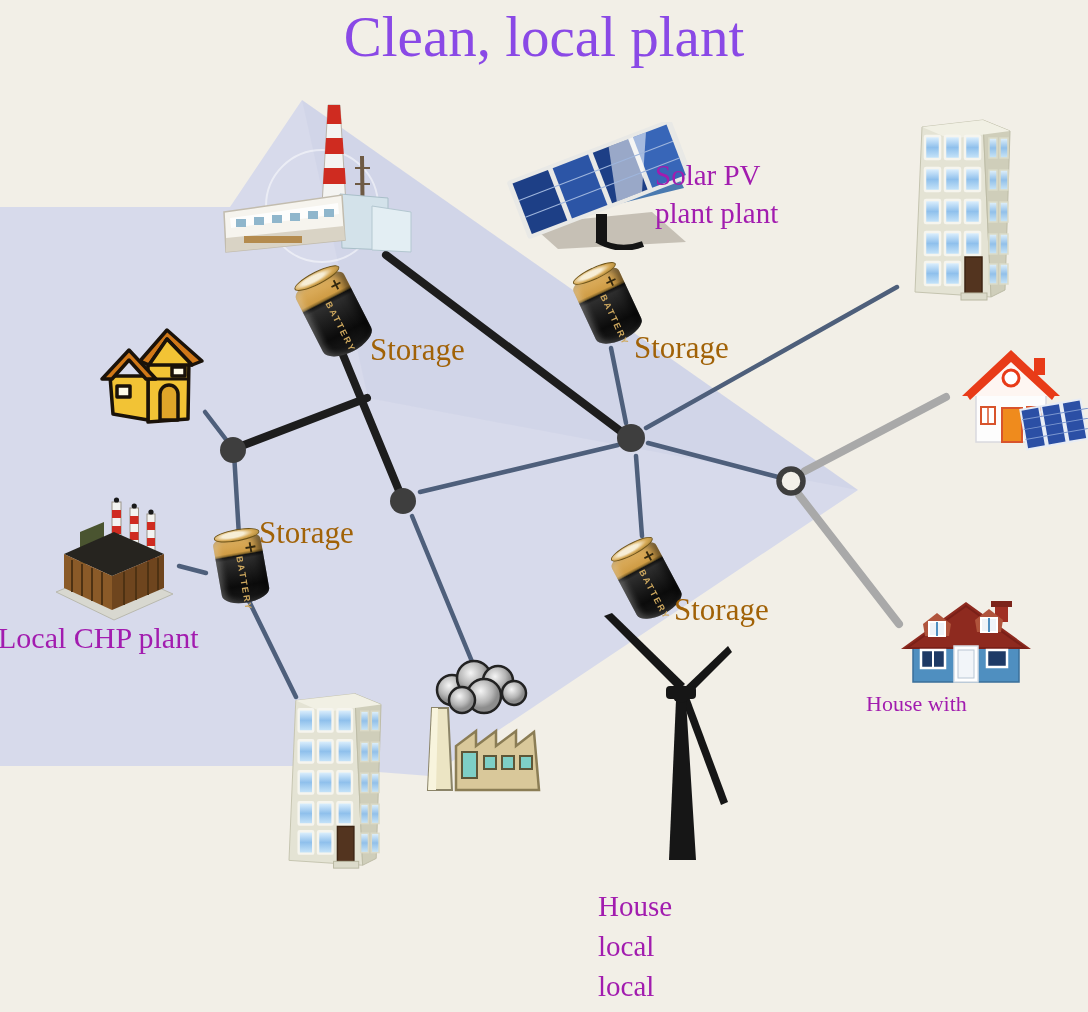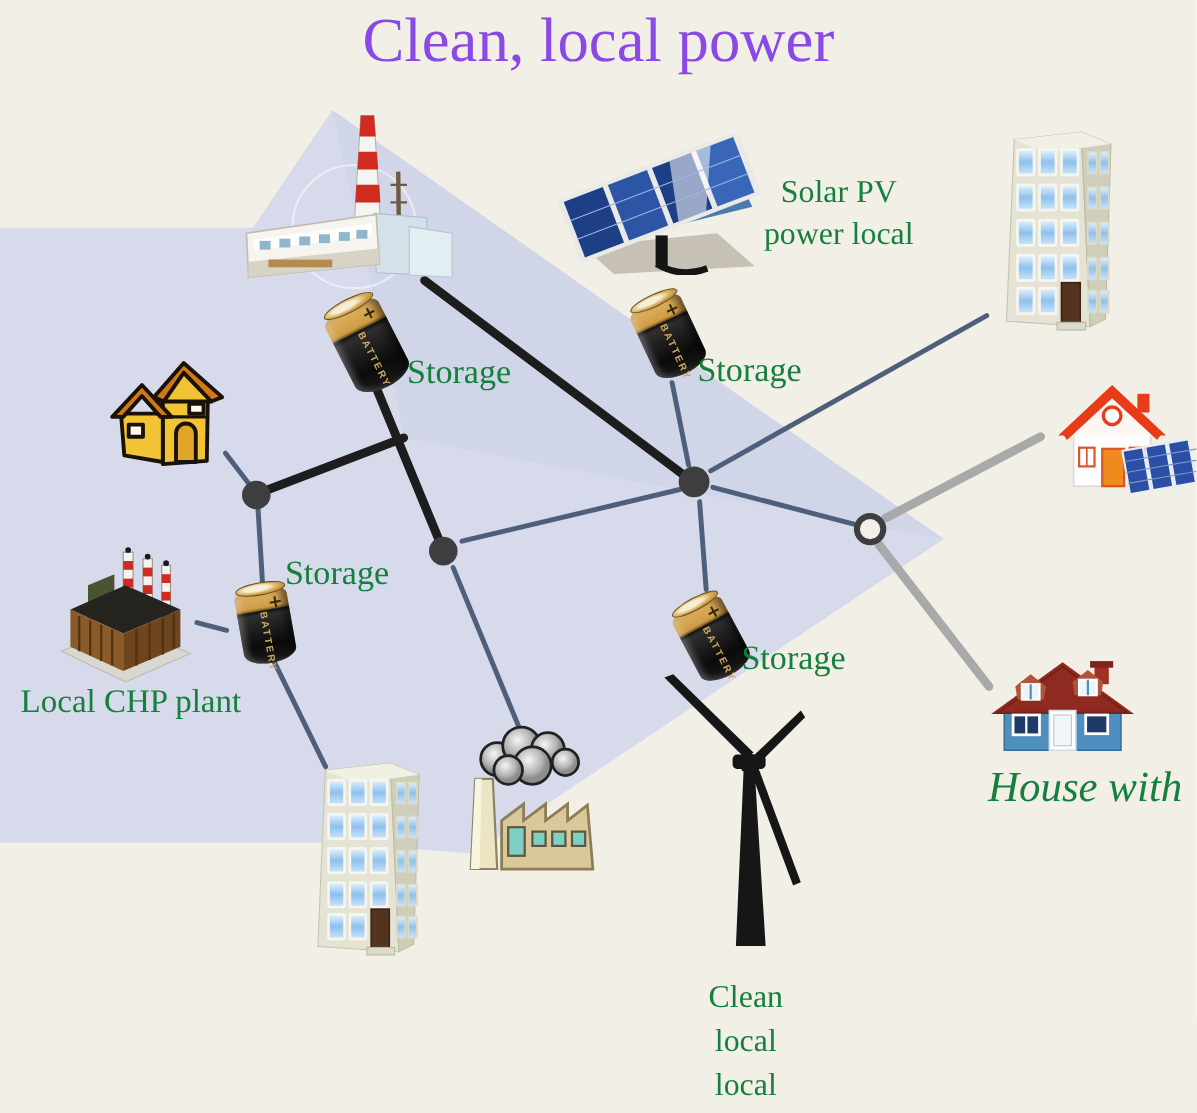--- a/index.html
+++ b/index.html
@@ -1,23 +1,23 @@
 <!DOCTYPE html>
 <html><head>
 <meta charset="utf-8">
 <style>
   html,body{margin:0;padding:0;}
   #canvas{position:relative;width:1088px;height:1012px;background:#f2efe7;overflow:hidden;
           font-family:"Liberation Serif", serif;}
   #scene{position:absolute;left:0;top:0;z-index:1;}
   .icon{position:absolute;z-index:2;}
-  .lbl{position:absolute;z-index:4;color:#15803d;text-align:center;line-height:1.32;}
+  .lbl{position:absolute;z-index:4;color:#a21caf;line-height:1.32;}
   #title{position:absolute;left:0;top:4px;width:1088px;text-align:center;z-index:4;
          font-size:57px;color:#8a49e6;letter-spacing:0px;}
-  .storage{position:absolute;z-index:4;font-size:31px;color:#15803d;}
+  .storage{position:absolute;z-index:4;font-size:31px;color:#a16207;margin-top:12px;}
 
   
   .battery{position:absolute;z-index:3;}
   .bat-shell{position:absolute;left:0;right:0;top:7%;bottom:0;
      border-radius:42% 42% 50% 50% / 12% 12% 16% 16%;
      background:linear-gradient(180deg,#e3b76a 0%,#cf9c45 26%,#8a6a2a 29%,#141414 31%,#2e2e2e 36%,#0b0b0b 75%,#1c1c1c 100%);
      box-shadow:inset 4px 0 6px rgba(255,255,255,0.25), inset -5px 0 8px rgba(0,0,0,0.55);}
   .bat-cap{position:absolute;top:0;left:5%;width:90%;height:13%;border-radius:50%;
      background:radial-gradient(ellipse at 42% 42%, #f7eed6 30%, #d8ab58 55%, #8a6a20 100%);
      border:1px solid #6d5318;}
@@ -53,21 +53,21 @@
         <line x1="799" y1="495" x2="899" y2="624" stroke="#a9a9a9" stroke-width="8" stroke-linecap="round"></line>
       </g>
     <g id="nodes">
         <circle cx="233" cy="450" r="13" fill="#3e3e3e"></circle>
         <circle cx="403" cy="501" r="13" fill="#3e3e3e"></circle>
         <circle cx="631" cy="438" r="14" fill="#3e3e3e"></circle>
         <circle cx="791" cy="481" r="12" fill="#f3f0e9" stroke="#3e3e3e" stroke-width="5.5"></circle>
       </g>
   </svg>
 
-  <div id="title">Clean, local power</div>
+  <div id="title">Clean, local plant</div>
 
   <div class="icon" style="left:222px;top:98px;">
     <svg width="192" height="168" viewBox="0 0 192 168">
       <circle cx="100" cy="108" r="56" fill="none" stroke="#ffffff" stroke-width="2" opacity="0.5"></circle>
 
       <polygon points="106,7 118,7 124,107 100,107" fill="#f4f4f2" stroke="#b9b4ac" stroke-width="1"></polygon>
       <polygon points="106,7 118,7 119.5,26 104.8,26" fill="#cf2b20"></polygon>
       <polygon points="104,40 120.6,40 121.8,56 102.9,56" fill="#cf2b20"></polygon>
       <polygon points="102,70 122.8,70 123.8,86 101,86" fill="#cf2b20"></polygon>
 
@@ -354,28 +354,28 @@
   </div>
   <div class="battery" style="left:621px;top:540px;width:50px;height:78px;transform:rotate(-28deg);">
     <div class="bat-shell"></div>
     <div class="bat-cap"></div>
     <span class="bat-plus">+</span>
     <span class="bat-text">BATTERY</span>
   </div>
 
   <div class="lbl" style="left:655px;top:156px;width:215px;font-size:29px;">
     <div>Solar PV</div>
-    <div>power local</div>
+    <div>plant plant</div>
   </div>
   <div class="lbl" style="left:-2px;top:618px;width:242px;font-size:30px;">Local CHP plant</div>
-  <div class="lbl" style="left:884px;top:688px;width:205px;font-size:39px;line-height:1.42;font-style:italic;">
+  <div class="lbl" style="left:866px;top:688px;width:205px;font-size:22px;line-height:1.42;">
     <div>House with</div>
   </div>
   <div class="lbl" style="left:598px;top:886px;width:160px;font-size:29px;line-height:1.38;">
-    <div>Clean</div>
+    <div>House</div>
     <div>local</div>
     <div>local</div>
   </div>
   <div class="storage" style="left:370px;top:320px;">Storage</div>
   <div class="storage" style="left:259px;top:503px;">Storage</div>
   <div class="storage" style="left:634px;top:318px;">Storage</div>
   <div class="storage" style="left:674px;top:580px;">Storage</div>
 
 </div>
 

